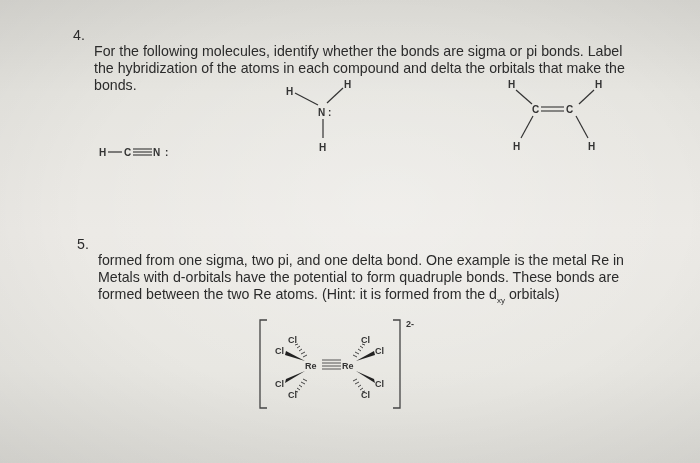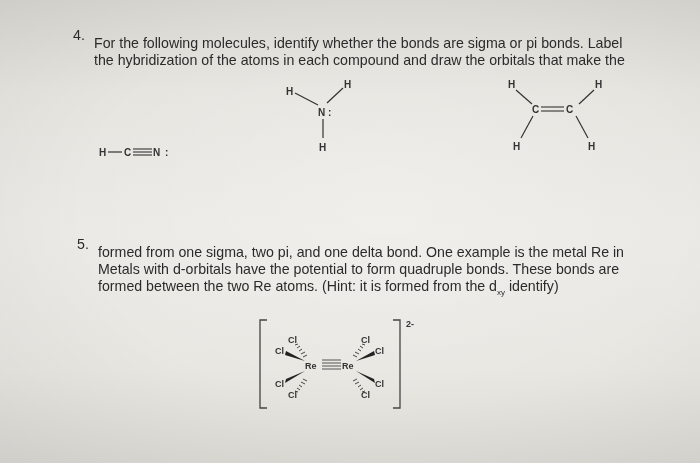--- a/index.html
+++ b/index.html
@@ -9,36 +9,37 @@
       font-family: "Liberation Sans", sans-serif;
       color:#2b2b2b;
     }
     .vignette {
       position:absolute; inset:0;
       background: radial-gradient(ellipse at 55% 45%, rgba(255,255,255,0.25) 0%, rgba(255,255,255,0) 55%, rgba(0,0,0,0.06) 100%);
       pointer-events:none;
     }
     .q { position:absolute; font-size:14.2px; line-height:17px; }
     .q .num { position:absolute; left:0; top:0; }
-    .q .body { position:absolute; left:21px; top:8px; }
+    .q .body { position:absolute; left:21px; top:16px; }
     #q4 { left:73px; top:27px; width:580px; }
     #q5 { left:77px; top:236px; width:560px; }
     svg text { font-family: "Liberation Sans", sans-serif; font-weight:bold; fill:#333; }
     sup, sub { font-size:8px; }
   </style>
 </head>
 <body>
 
 <div class="vignette"></div>
 
 <div class="q" id="q4">
   <span class="num">4.</span>
   <div class="body">
     <div>For the following molecules, identify whether the bonds are sigma or pi bonds. Label</div>
-    <div>the hybridization of the atoms in each compound and draw the orbitals that make the</div>
+    <div>the hybridization of the atoms in each compound and delta the orbitals that make the</div>
+    <div>bonds.</div>
   </div>
 </div>
 
 <svg style="position:absolute;left:95px;top:140px;" width="110" height="24">
   <text x="4" y="16" font-size="10">H</text>
   <line x1="13" y1="12" x2="27" y2="12" stroke="#333" stroke-width="1.2"></line>
   <text x="29" y="16" font-size="10">C</text>
   <line x1="38" y1="9" x2="57" y2="9" stroke="#333" stroke-width="1.1"></line>
   <line x1="38" y1="12" x2="57" y2="12" stroke="#333" stroke-width="1.1"></line>
   <line x1="38" y1="15" x2="57" y2="15" stroke="#333" stroke-width="1.1"></line>
@@ -70,21 +71,21 @@
   <text x="13" y="74" font-size="10">H</text>
   <line x1="76" y1="40" x2="88" y2="62" stroke="#333" stroke-width="1.2"></line>
   <text x="88" y="74" font-size="10">H</text>
 </svg>
 
 <div class="q" id="q5">
   <span class="num">5.</span>
   <div class="body">
     <div>formed from one sigma, two pi, and one delta bond. One example is the metal Re in</div>
     <div>Metals with d-orbitals have the potential to form quadruple bonds. These bonds are</div>
-    <div><span>formed between the two Re atoms. (Hint: it is formed from the d</span><sub>xy</sub><span> identify)</span></div>
+    <div><span>formed between the two Re atoms. (Hint: it is formed from the d</span><sub>xy</sub><span> orbitals)</span></div>
   </div>
 </div>
 
 <svg style="position:absolute;left:255px;top:315px;" width="170" height="100">
 
   <path d="M12 5 L5 5 L5 93 L12 93" fill="none" stroke="#444" stroke-width="1.3"></path>
 
   <path d="M138 5 L145 5 L145 93 L138 93" fill="none" stroke="#444" stroke-width="1.3"></path>
   <text x="151" y="12" font-size="9" font-weight="normal">2-</text>
 

